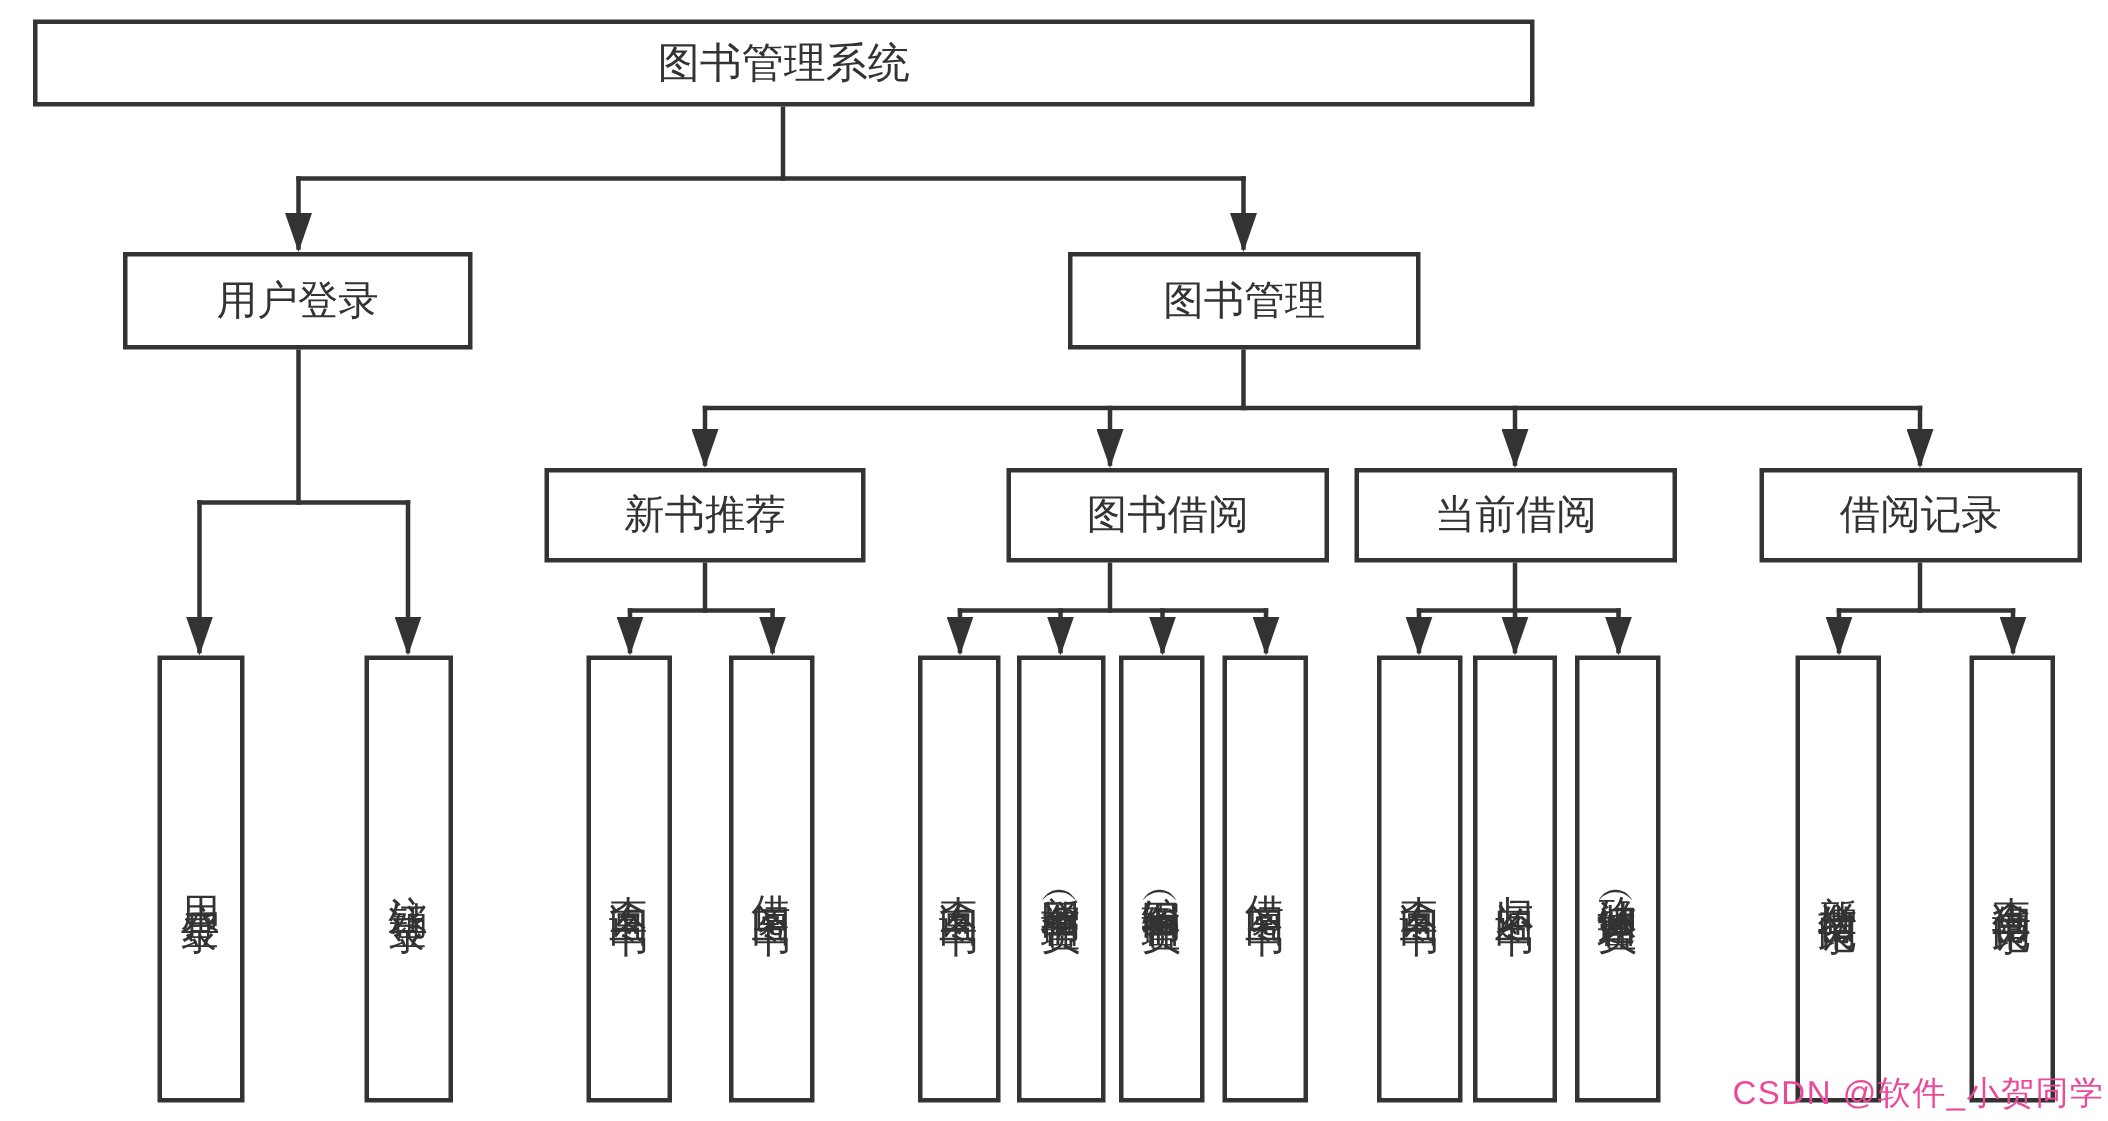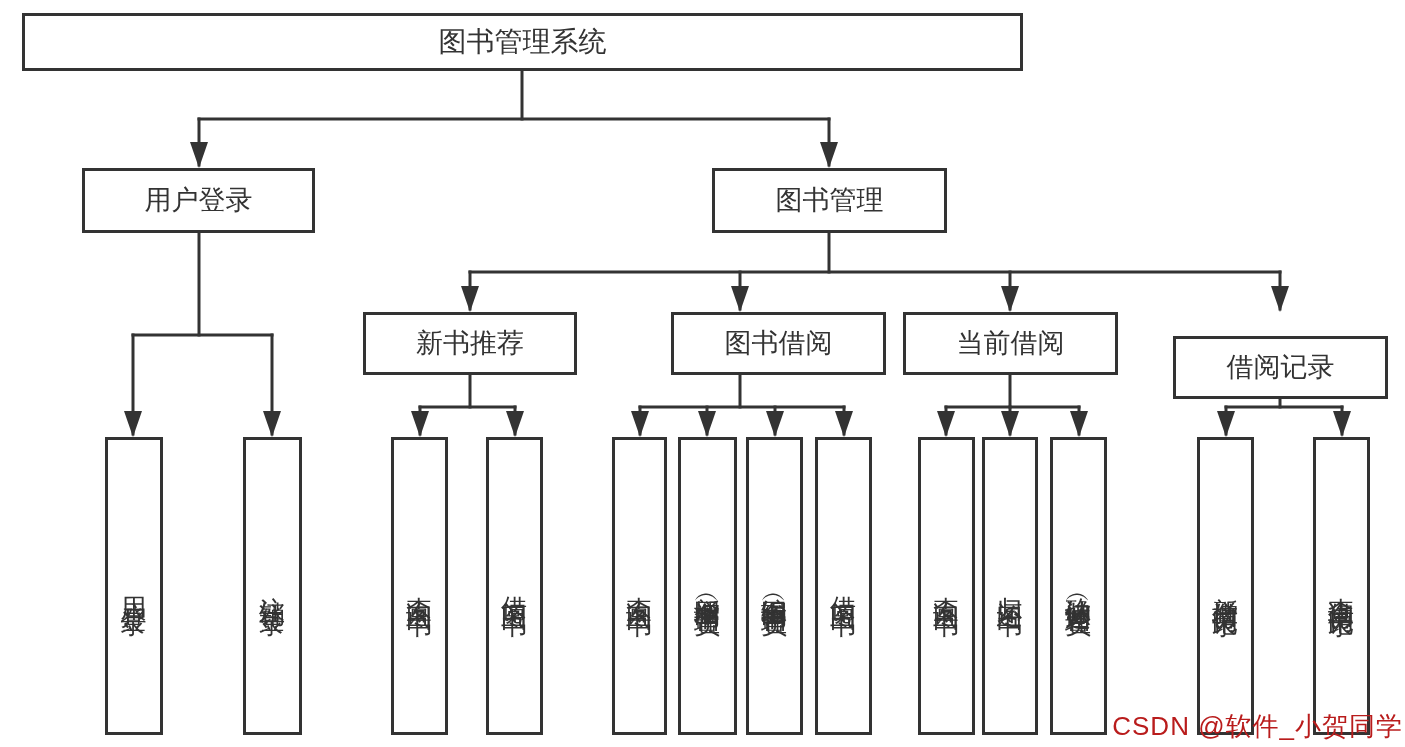--- a/index.html
+++ b/index.html
@@ -39,22 +39,22 @@
     writing-mode: vertical-rl;
     text-orientation: upright;
     letter-spacing: 5px;
     font-size: 26px;
     white-space: normal;
   }
   .watermark {
     position: absolute;
     right: 2px;
     bottom: 3px;
-    font-size: 26px;
-    color: #b91c1c;
+    font-size: 22px;
+    color: #ec4899;
     letter-spacing: 1px;
     z-index: 10;
   }
 </style>
 </head>
 <body>
 
 <div class="canvas">
 
   <svg class="connectors" width="1405" height="747" viewBox="0 0 1405 747">
@@ -108,21 +108,21 @@
   </svg>
 
   <div class="node" style="left:22px; top:13px; width:1001px; height:58px; font-size:28px;">图书管理系统</div>
 
   <div class="node" style="left:82px; top:168px; width:233px; height:65px;">用户登录</div>
   <div class="node" style="left:363px; top:312px; width:214px; height:63px;">新书推荐</div>
 
   <div class="node" style="left:712px; top:168px; width:235px; height:65px;">图书管理</div>
   <div class="node" style="left:633px; top:312px; width:215px; height:63px;margin-left:38px;">图书借阅</div>
   <div class="node" style="left:903px; top:312px; width:215px; height:63px;">当前借阅</div>
-  <div class="node" style="left:1173px; top:312px; width:215px; height:63px;margin-top:24px;">借阅记录</div>
+  <div class="node" style="left:1173px; top:312px; width:215px; height:63px;">借阅记录</div>
 
   <div class="node node-v" style="left:105px; top:437px; width:58px; height:298px;">用户登录</div>
   <div class="node node-v" style="left:243px; top:437px; width:59px; height:298px;">注销登录</div>
 
   <div class="node node-v" style="left:391px; top:437px; width:57px; height:298px;">查询图书</div>
   <div class="node node-v" style="left:486px; top:437px; width:57px; height:298px;">借阅图书</div>
 
   <div class="node node-v" style="left:612px; top:437px; width:55px; height:298px;">查询图书</div>
   <div class="node node-v" style="left:678px; top:437px; width:59px; height:298px; letter-spacing:2px;">新增图书（管理员）</div>
   <div class="node node-v" style="left:746px; top:437px; width:57px; height:298px; letter-spacing:2px;">编辑图书（管理员）</div>

